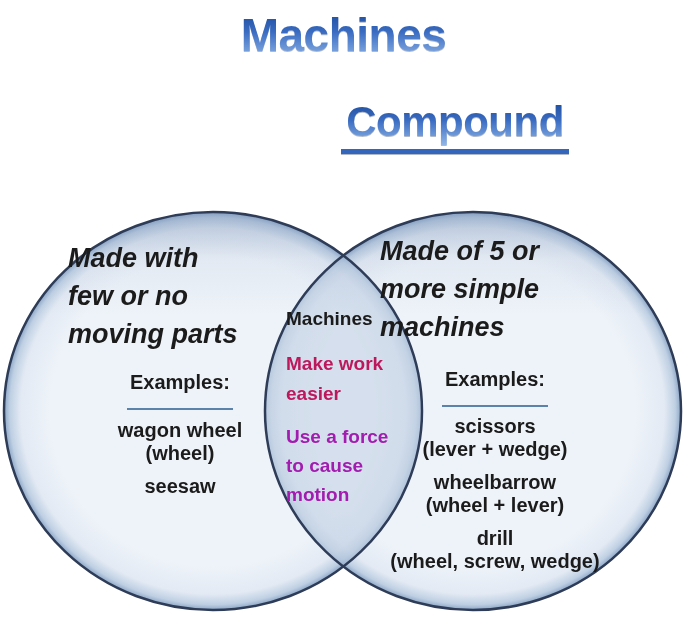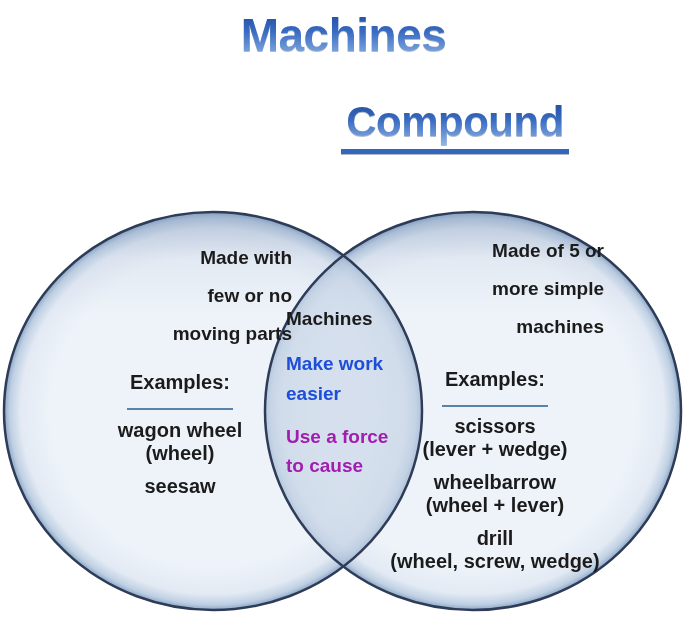--- a/index.html
+++ b/index.html
@@ -68,23 +68,24 @@
     fill: none;
     stroke: var(--ellipse-border, #2e3c58);
     stroke-width: 2.5;
   }
   .lens-tint { fill: var(--lens-tint, #9cb4d1); opacity: 0.30; }
 
   
   .desc {
     position: absolute;
     width: 224px;
-    text-align: right;
-    font-size: 19px;
+    text-align: left;
+    font-size: 27px;
     line-height: 38px;
+    font-style: italic;
   }
   .desc-left  { left: 68px;  top: 239px; }
   .desc-right { left: 380px; top: 232px; }
 
   .examples {
     position: absolute;
     text-align: center;
     font-size: 20px;
     line-height: 23px;
   }
@@ -178,27 +179,28 @@
     </div>
     <div class="ex-item ex-item-1">
       <div>seesaw</div>
     </div>
   </div>
 
   <div class="intersection-text">
     <div class="ix-group-0" style="color: rgb(27, 27, 27);">
       <div>Machines</div>
     </div>
-    <div class="ix-group-1" style="color: #1d4ed8;">
+    <div class="ix-group-1" style="color: #be185d;">
       <div>Make work</div>
       <div>easier</div>
     </div>
     <div class="ix-group-2" style="color: #a21caf;">
       <div>Use a force</div>
       <div>to cause</div>
+      <div>motion</div>
     </div>
   </div>
 
   <div class="desc desc-right">
     <div>Made of 5 or</div>
     <div>more simple</div>
     <div>machines</div>
   </div>
 
   <div class="examples examples-right">

